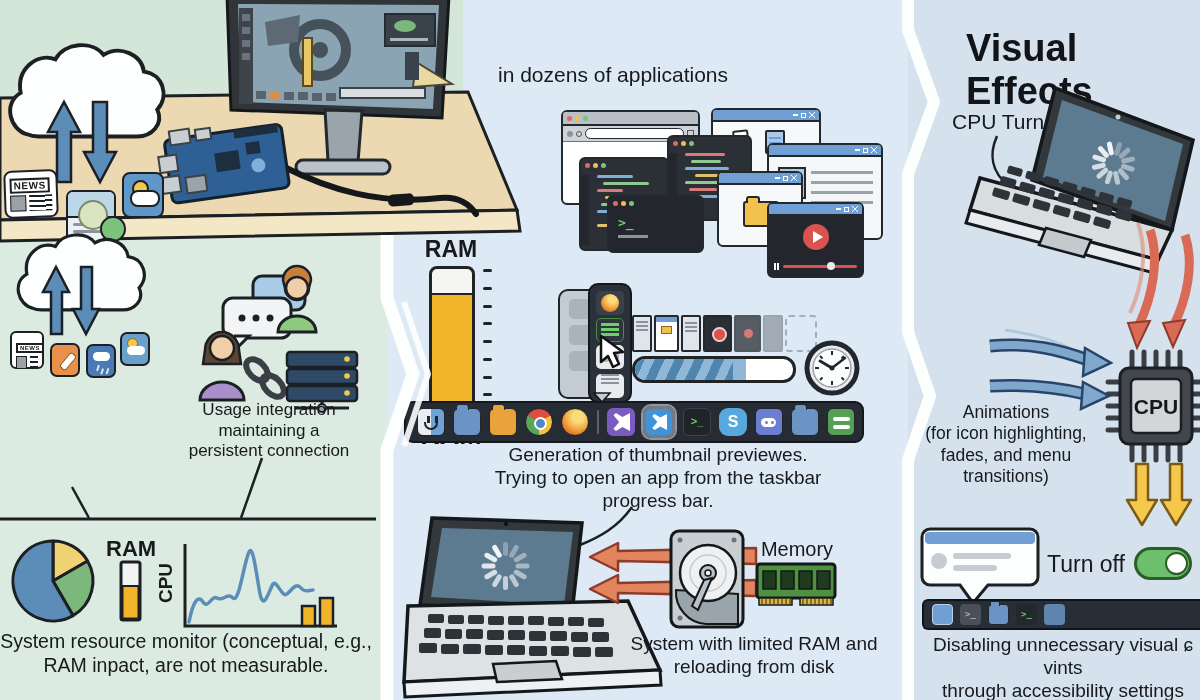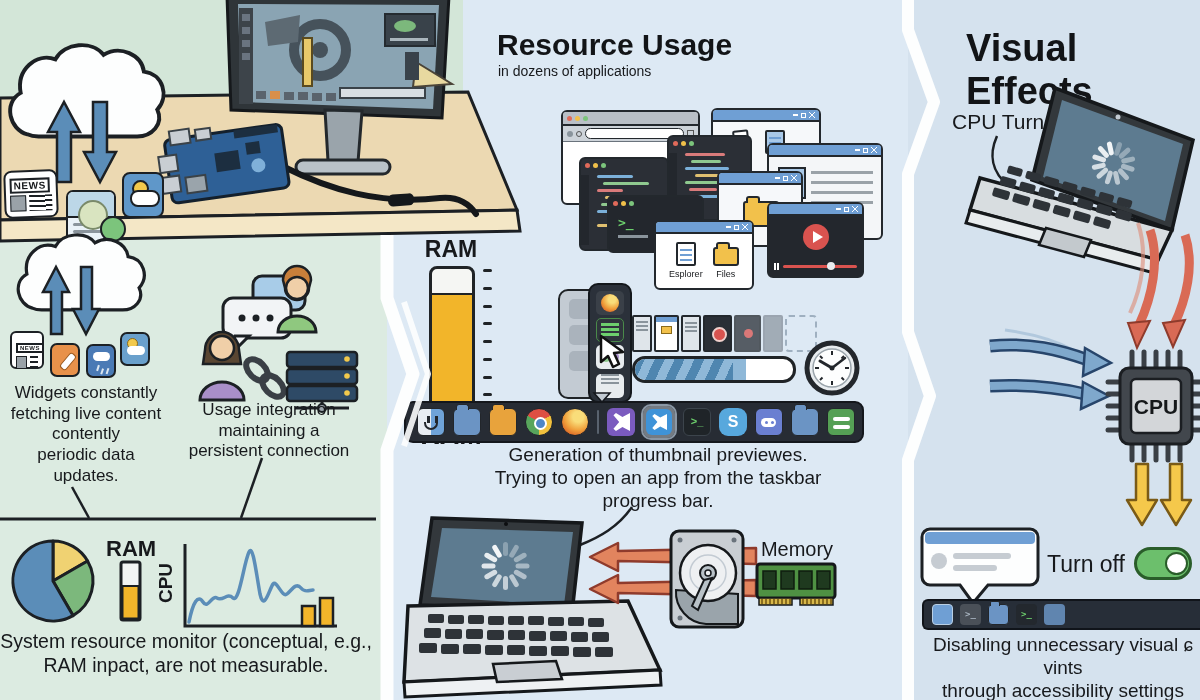--- a/index.html
+++ b/index.html
@@ -183,25 +183,20 @@
   </div>
   <div class="badge abs" style="left:86px;top:344px;width:30px;height:34px;background:#4a7ab5;border-radius:7px;">
     <div style="position:absolute;left:5px;top:6px;width:17px;height:9px;background:#fff;border-radius:6px;"></div>
     <div style="position:absolute;left:9px;top:19px;width:2px;height:6px;background:#dbe6f0;transform:rotate(18deg);box-shadow:5px 2px #dbe6f0,10px 0 #dbe6f0;"></div>
   </div>
   <div class="badge abs" style="left:120px;top:332px;width:30px;height:34px;background:#6aa0cc;border-radius:7px;">
     <div style="position:absolute;left:5px;top:4px;width:9px;height:9px;border-radius:50%;background:#f2c94c;border:1.5px solid #8a6a1a;"></div>
     <div style="position:absolute;left:5px;top:12px;width:18px;height:9px;background:#fff;border-radius:6px;"></div>
   </div>
 
-  <div class="cap" style="left:0;top:383px;width:172px;font-size:17px;">Widgets constantly
-fetching live content
-contently
-periodic data
-updates.</div>
 
   <svg class="abs" style="left:195px;top:258px;" width="182" height="152">
     <rect x="58" y="18" width="52" height="34" rx="9" fill="#a8cce8" stroke="#1c2024" stroke-width="3"></rect>
     <g>
       <rect x="28" y="40" width="68" height="40" rx="10" fill="#f2f4f6" stroke="#1c2024" stroke-width="3"></rect>
       <polygon points="40,78 54,78 34,98" fill="#f2f4f6" stroke="#1c2024" stroke-width="3"></polygon>
       <circle cx="47" cy="60" r="3.5" fill="#1c2024"></circle>
         <circle cx="61" cy="60" r="3.5" fill="#1c2024"></circle>
         <circle cx="75" cy="60" r="3.5" fill="#1c2024"></circle>
     </g>
@@ -255,22 +250,21 @@
       <path d="M184,90 C188,70 193,62 198,70 C203,78 207,62 212,66 C218,70 222,60 228,66 C234,72 239,30 244,20 C248,12 251,40 255,62 C259,80 264,58 268,52 C272,48 277,66 282,62 C287,58 291,50 296,56 C300,61 304,58 308,58" fill="none" stroke="#5b8db8" stroke-width="3.5" stroke-linecap="round"></path>
       <rect x="297" y="74" width="13" height="20" fill="#f2b52a" stroke="#1c2024" stroke-width="2.5"></rect>
       <rect x="315" y="66" width="13" height="28" fill="#f2b52a" stroke="#1c2024" stroke-width="2.5"></rect>
     </g>
   </svg>
   <div class="abs" style="left:106px;top:536px;width:48px;text-align:center;font-size:22px;font-weight:600;">RAM</div>
   <div class="abs" style="left:143px;top:572px;width:46px;text-align:center;font-size:19px;font-weight:600;transform:rotate(-90deg);">CPU</div>
   <div class="cap" style="left:0;top:630px;width:372px;font-size:19.5px;">System resource monitor (conceptual, e.g.,
 RAM inpact, are not measurable.</div>
 
-  <div class="ttl" style="left:497px;top:28px;font-size:30px;">Resource Usage</div>
-  <div class="abs" style="left:498px;top:63px;font-size:14px;">in dozens of applications</div>
+  <div class="abs" style="left:498px;top:63px;font-size:21px;">in dozens of applications</div>
 
   <div class="abs" style="left:553px;top:103px;width:335px;height:200px;">
     <div class="win" style="left:8px;top:7px;width:139px;height:95px;z-index:1;">
       <div class="tb tb-gray">
           <span class="dot" style="background:#e06a5a;"></span>
           <span class="dot" style="background:#f0c04a;"></span>
           <span class="dot" style="background:#7cc47c;"></span>
         </div>
       <div style="height:15px;background:#cdd3d9;border-bottom:1.5px solid #6a737c;display:flex;align-items:center;gap:3px;padding:0 4px;">
         <span style="width:6px;height:6px;border-radius:50%;background:#8a949c;"></span>
@@ -345,39 +339,20 @@
     </div>
     <div class="win" style="left:164px;top:68px;width:86px;height:76px;z-index:3;background:#f6f8fa;">
       <div class="tb tb-blue">
           <span class="ctrls">
             <span class="c-min"></span>
             <span class="c-sq"></span>
             <span class="c-x"></span>
           </span>
         </div>
       <div class="fld" style="position:absolute;left:24px;top:28px;width:36px;height:26px;"></div>
-    </div>
-    <div class="win" style="left:101px;top:117px;width:100px;height:70px;z-index:5;">
-      <div class="tb tb-blue">
-          <span class="ctrls">
-            <span class="c-min"></span>
-            <span class="c-sq"></span>
-            <span class="c-x"></span>
-          </span>
-        </div>
-      <div style="display:flex;justify-content:space-around;align-items:flex-end;padding:8px 8px 0;">
-        <div style="text-align:center;">
-          <div class="pg" style="margin:0 auto;"></div>
-          <div style="font-size:9px;margin-top:3px;">Esplorer</div>
-        </div>
-        <div style="text-align:center;">
-          <div class="fld" style="margin:0 auto;"></div>
-          <div style="font-size:9px;margin-top:3px;">Files</div>
-        </div>
-      </div>
     </div>
     <div class="win" style="left:214px;top:99px;width:97px;height:76px;z-index:5;background:#23272d;">
       <div class="tb tb-blue">
           <span class="ctrls">
             <span class="c-min"></span>
             <span class="c-sq"></span>
             <span class="c-x"></span>
           </span>
         </div>
       <div class="play" style="position:absolute;left:34px;top:20px;"></div>
@@ -584,20 +559,22 @@
     <rect x="26" y="9" width="13" height="18" fill="#1f3a1f" stroke="#0f1d0f" stroke-width="1.5"></rect>
     <rect x="44" y="9" width="13" height="18" fill="#1f3a1f" stroke="#0f1d0f" stroke-width="1.5"></rect>
     <rect x="62" y="9" width="13" height="18" fill="#1f3a1f" stroke="#0f1d0f" stroke-width="1.5"></rect>
     <rect x="4" y="36" width="33" height="7" fill="#d8b84a" stroke="#15181b" stroke-width="1.5"></rect>
     <rect x="45" y="36" width="33" height="7" fill="#d8b84a" stroke="#15181b" stroke-width="1.5"></rect>
     <line x1="6" y1="39.5" x2="36" y2="39.5" stroke="#8a6d1f" stroke-width="5" stroke-dasharray="2 2"></line>
     <line x1="47" y1="39.5" x2="77" y2="39.5" stroke="#8a6d1f" stroke-width="5" stroke-dasharray="2 2"></line>
   </svg>
   <div class="abs" style="left:756px;top:538px;width:82px;text-align:center;font-size:20px;">Memory</div>
 
+  <div class="cap" style="left:628px;top:632px;width:252px;font-size:19px;">System with limited RAM and
+reloading from disk</div>
 
   <div class="ttl" style="left:966px;top:27px;font-size:38px;">Visual Effects</div>
   <div class="abs" style="left:952px;top:110px;font-size:21px;">CPU Turn</div>
   <svg class="abs" style="left:985px;top:132px;" width="40" height="60">
     <path d="M12,4 C4,22 6,40 24,54" fill="none" stroke="#1c2024" stroke-width="2.5"></path>
   </svg>
 
   <svg class="abs" style="left:950px;top:78px;" width="250" height="200">
     <polygon points="105,10 243,62 222,152 82,102" fill="#33383c" stroke="#15181b" stroke-width="3.5"></polygon>
     <polygon points="112,22 233,66 215,143 93,99" fill="#5d7b90"></polygon>
@@ -683,20 +660,24 @@
         <line x1="84" y1="46" x2="98" y2="46"></line>
         <line x1="84" y1="58" x2="98" y2="58"></line>
       <line x1="84" y1="70" x2="98" y2="70"></line>
         <line x1="84" y1="82" x2="98" y2="82"></line>
     </g>
     <rect x="14" y="20" width="72" height="76" rx="9" fill="#42474d" stroke="#1b1e22" stroke-width="3"></rect>
     <rect x="25" y="31" width="50" height="54" rx="5" fill="#d3d6d9" stroke="#1b1e22" stroke-width="2.5"></rect>
     <text x="50" y="66" text-anchor="middle" font-family="Liberation Sans, sans-serif" font-size="21" font-weight="bold" fill="#15181a">CPU</text>
   </svg>
 
+  <div class="cap" style="left:910px;top:402px;width:192px;font-size:17.5px;">Animations
+(for icon highlighting,
+fades, and menu
+transitions)</div>
 
   <svg class="abs" style="left:1119px;top:462px;" width="80" height="70">
     <path d="M17,2 h12 v36 h9 l-15,25 l-15,-25 h9 Z" fill="#f5c84b" stroke="#7a5a16" stroke-width="2.5" stroke-linejoin="round"></path>
     <path d="M51,2 h12 v36 h9 l-15,25 l-15,-25 h9 Z" fill="#f5c84b" stroke="#7a5a16" stroke-width="2.5" stroke-linejoin="round"></path>
   </svg>
 
   <svg class="abs" style="left:918px;top:525px;" width="126" height="82">
     <path d="M12,4 h100 a8,8 0 0 1 8,8 v40 a8,8 0 0 1 -8,8 H70 L55,78 L42,60 H12 a8,8 0 0 1 -8,-8 V12 a8,8 0 0 1 8,-8 Z" fill="#fdfefe" stroke="#1c2024" stroke-width="3"></path>
     <rect x="7" y="7" width="110" height="12" rx="4" fill="#6f9fd4"></rect>
     <circle cx="21" cy="36" r="8" fill="#c6ccd2"></circle>

